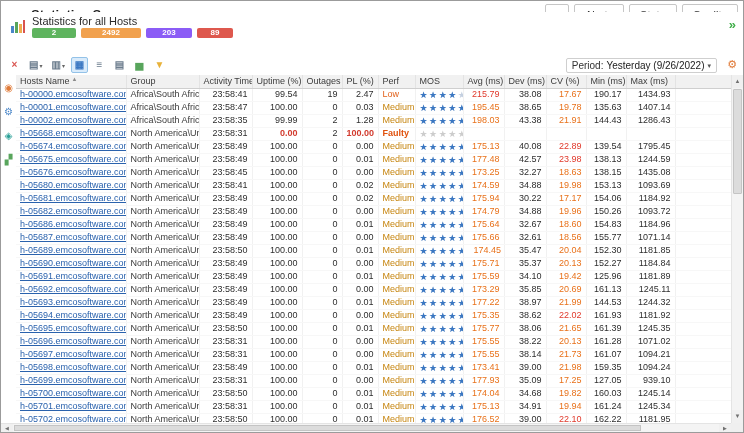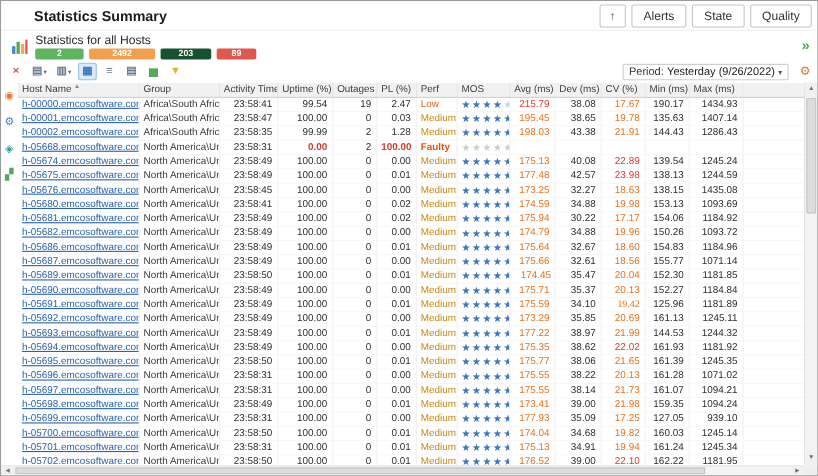--- a/index.html
+++ b/index.html
@@ -13,21 +13,21 @@
   .titlebar { position:absolute; left:0; top:0; width:100%; height:27px;
               background:#fff; border-bottom:1px solid #ebebeb; }
   .page-title { position:absolute; left:30px; top:6px; font-size:13px; font-weight:700; color:#1b1b1b; }
   .nav { position:absolute; right:5px; top:3px; display:flex; gap:5px; }
   .nav-btn { height:21px; padding:0 10px; font-size:11px; color:#333; background:#fff;
              border:1px solid #c6c6c6; border-radius:2px; font-family:inherit; cursor:default; }
   .nav-btn.active { background:#cfe5f8; border-color:#7db2e0; color:#17466e; }
   .icon-btn { width:24px; padding:0; color:#555; }
 
   
-  .summary { position:absolute; left:0; top:27px; width:100%; height:29px; background:#fff;padding-left:44px; }
+  .summary { position:absolute; left:0; top:11px; width:100%; height:29px; background:#fff;padding-left:44px; }
   .summary-chart-icon { position:absolute; left:9px; top:6px; }
   .summary-title { position:absolute; left:31px; top:3px; font-size:11px; color:#2b2b2b; }
   .badges { position:absolute; left:31px; top:16px; display:flex; gap:5px; }
   .badge { height:10px; line-height:10px; font-size:8px; font-weight:700; color:#fff;
            text-align:center; border-radius:2px; }
   .badges .badge:nth-child(1){ width:44px; }
   .badges .badge:nth-child(2){ width:60px; }
   .badges .badge:nth-child(3){ width:46px; }
   .badges .badge:nth-child(4){ width:36px; }
   .export-report { position:absolute; right:7px; top:5px; font-size:13px; font-weight:700;
@@ -111,21 +111,21 @@
     <svg class="summary-chart-icon" width="16" height="16">
       <rect x="1" y="8" width="3" height="7" fill="#4a86c8"></rect>
       <rect x="5" y="4" width="3" height="11" fill="#58a55c"></rect>
       <rect x="9" y="6" width="3" height="9" fill="#f0ad4e"></rect>
       <rect x="13" y="2" width="2" height="13" fill="#d9534f"></rect>
     </svg>
     <div class="summary-title">Statistics for all Hosts</div>
     <div class="badges">
       <span class="badge" style="background: rgb(95, 180, 95);">2</span>
       <span class="badge" style="background: rgb(241, 161, 78);">2492</span>
-      <span class="badge" style="background: #14532d;">203</span>
+      <span class="badge" style="background: #8b5cf6;">203</span>
       <span class="badge" style="background: rgb(222, 88, 77);">89</span>
     </div>
     <button class="export-report"><span>»</span></button>
   </div>
 
   <div class="toolbar">
     <div class="toolbar-buttons">
         <button class="tool-btn">
           <span class="tool-glyph" style="color: rgb(217, 83, 79);">×</span>
         </button>
@@ -189,21 +189,21 @@
           <col style="width: 48px;">
           <col style="width: 41px;">
           <col style="width: 42px;">
           <col style="width: 40px;">
           <col style="width: 40px;">
           <col style="width: 49px;">
           <col style="width: 58px;">
         </colgroup>
       <thead>
         <tr>
-            <th><span>Host Name</span><span class="sort">▲</span></th>
+            <th><span>Hosts Name</span><span class="sort">▲</span></th>
             <th><span>Group</span></th>
             <th><span>Activity Time</span></th>
             <th><span>Uptime (%)</span></th>
             <th><span>Outages</span></th>
             <th><span>PL (%)</span></th>
             <th><span>Perf</span></th>
             <th><span>MOS</span></th>
             <th><span>Avg (ms)</span></th>
             <th><span>Dev (ms)</span></th>
             <th><span>CV (%)</span></th>
@@ -283,21 +283,21 @@
             <td class="c-num">23:58:49</td>
             <td class="c-num">100.00</td>
             <td class="c-num">0</td>
             <td class="c-num">0.00</td>
             <td class="c-perf"><span style="color: rgb(198, 133, 15);">Medium</span></td>
             <td class="c-mos"><span class="stars"><span class="stars-base" style="color: rgb(195, 207, 224);">★★★★★</span><span class="stars-fill" style="color: rgb(58, 119, 194); width: 90%;">★★★★★</span></span></td>
             <td class="c-num" style="color: rgb(232, 113, 26);">175.13</td>
             <td class="c-num">40.08</td>
             <td class="c-num" style="color: rgb(224, 57, 43);">22.89</td>
             <td class="c-num">139.54</td>
-            <td class="c-num">1245.24</td>
+            <td class="c-num">1795.45</td>
             <td class=""></td>
           </tr>
           <tr>
             <td class="c-host"><a href="#" style="color: rgb(42, 98, 173);">h-05675.emcosoftware.com</a></td>
             <td class="c-group">North America\Unit...</td>
             <td class="c-num">23:58:49</td>
             <td class="c-num">100.00</td>
             <td class="c-num">0</td>
             <td class="c-num">0.01</td>
             <td class="c-perf"><span style="color: rgb(198, 133, 15);">Medium</span></td>
@@ -441,21 +441,21 @@
             <td class="c-host"><a href="#" style="color: rgb(42, 98, 173);">h-05691.emcosoftware.com</a></td>
             <td class="c-group">North America\Unit...</td>
             <td class="c-num">23:58:49</td>
             <td class="c-num">100.00</td>
             <td class="c-num">0</td>
             <td class="c-num">0.01</td>
             <td class="c-perf"><span style="color: rgb(198, 133, 15);">Medium</span></td>
             <td class="c-mos"><span class="stars"><span class="stars-base" style="color: rgb(195, 207, 224);">★★★★★</span><span class="stars-fill" style="color: rgb(58, 119, 194); width: 90%;">★★★★★</span></span></td>
             <td class="c-num" style="color: rgb(232, 113, 26);">175.59</td>
             <td class="c-num">34.10</td>
-            <td class="c-num" style="color: rgb(232, 113, 26); font-family: Liberation Serif, serif;">19.42</td>
+            <td class="c-num" style="color: rgb(232, 113, 26);">19.42</td>
             <td class="c-num">125.96</td>
             <td class="c-num">1181.89</td>
             <td class=""></td>
           </tr>
           <tr>
             <td class="c-host"><a href="#" style="color: rgb(42, 98, 173);">h-05692.emcosoftware.com</a></td>
             <td class="c-group">North America\Unit...</td>
             <td class="c-num">23:58:49</td>
             <td class="c-num">100.00</td>
             <td class="c-num">0</td>

